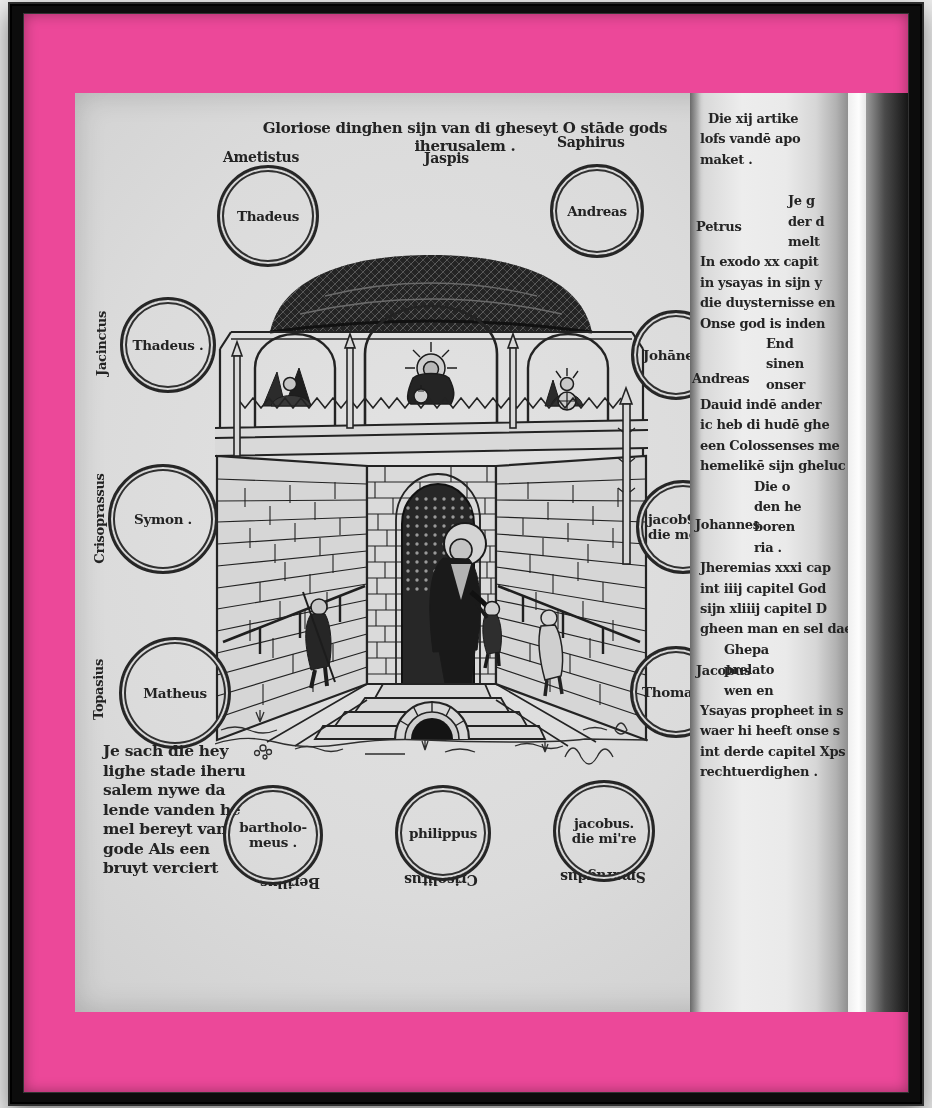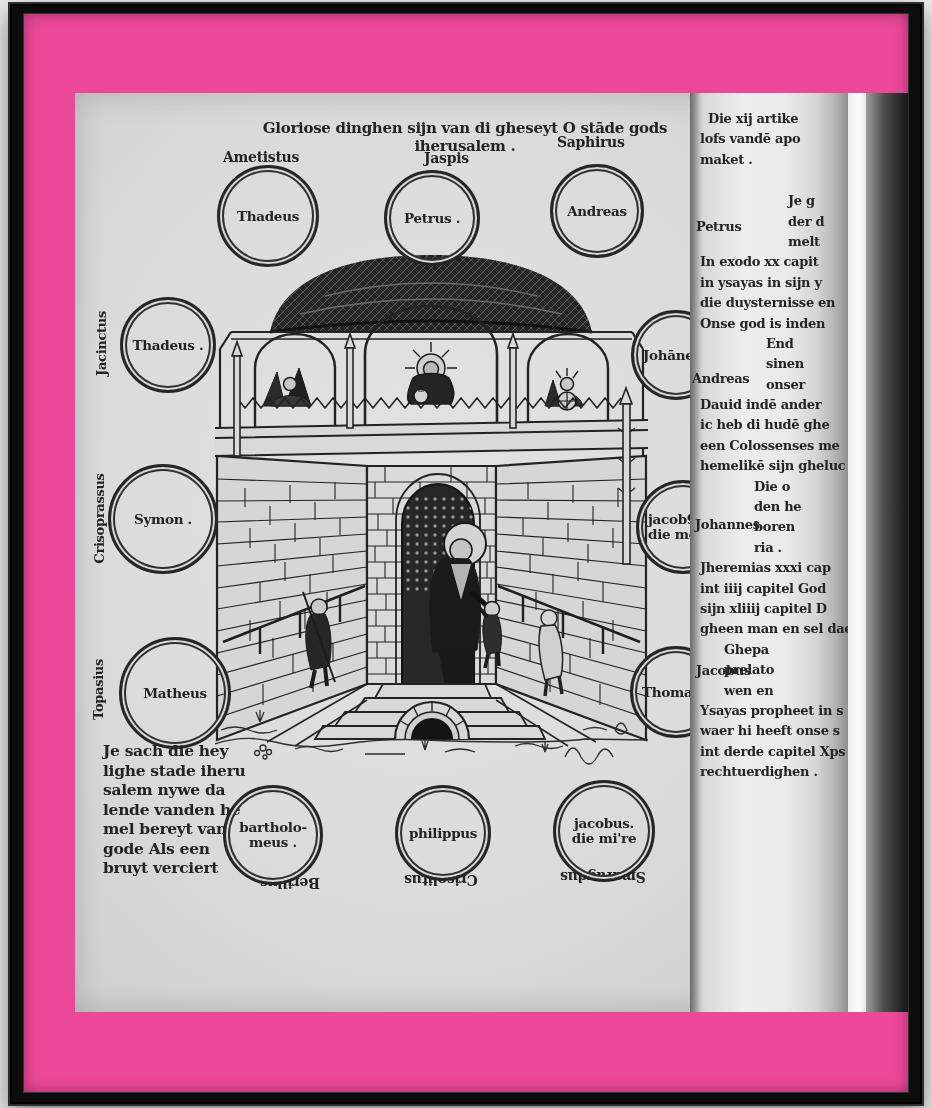--- a/index.html
+++ b/index.html
@@ -51,23 +51,20 @@
 
       <div class="title-line">Gloriose dinghen sijn van di gheseyt O stāde gods iherusalem .</div>
 
       <div class="gem-label" style="left:148px;top:56px;">Ametistus</div>
       <div class="gem-label" style="left:349px;top:57px;">Jaspis</div>
       <div class="gem-label" style="left:482px;top:41px;">Saphirus</div>
 
       <div class="ap-circle" style="left:142px;top:72px;width:96px;height:96px;">
         <span>Thadeus</span>
       </div>
-      <div class="ap-circle" style="left:309px;top:77px;width:90px;height:90px;">
-        <span>Petrus .</span>
-      </div>
       <div class="ap-circle" style="left:475px;top:71px;width:88px;height:88px;">
         <span>Andreas</span>
       </div>
 
       <div class="gem-label gem-left" style="left:-29px;top:243px;">Jacinctus</div>
       <div class="gem-label gem-left" style="left:-31px;top:418px;">Crisoprassus</div>
       <div class="gem-label gem-left" style="left:-32px;top:589px;">Topasius</div>
 
       <div class="ap-circle" style="left:45px;top:204px;width:90px;height:90px;">
         <span>Thadeus .</span>

